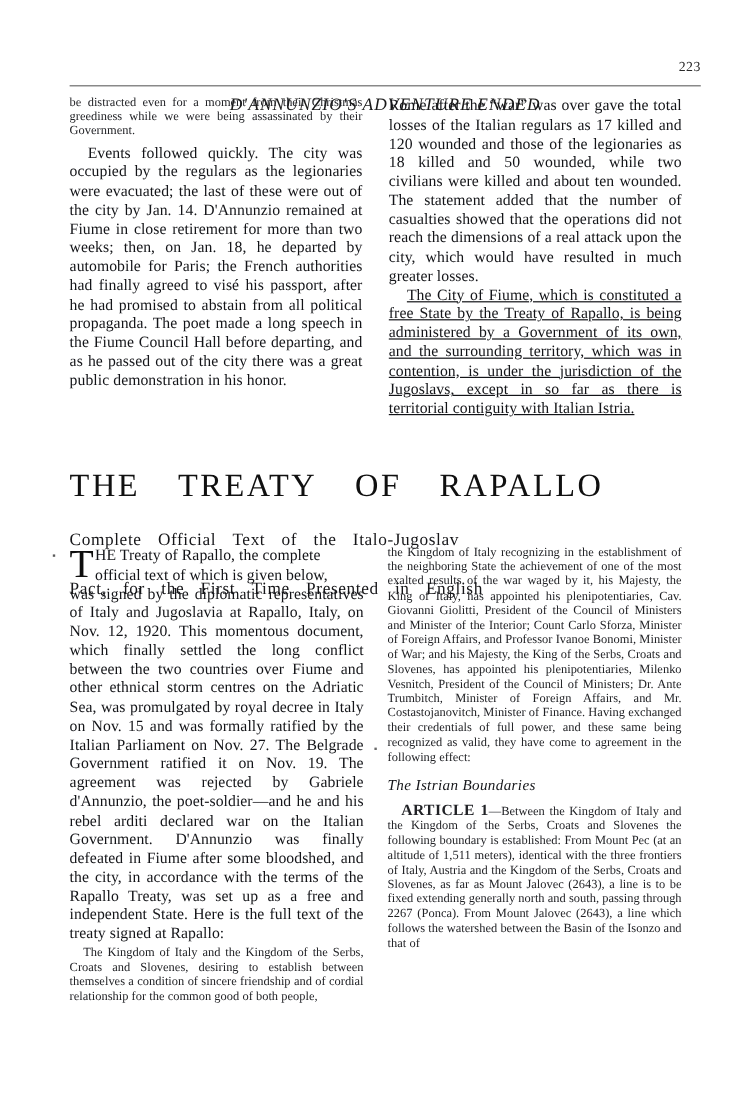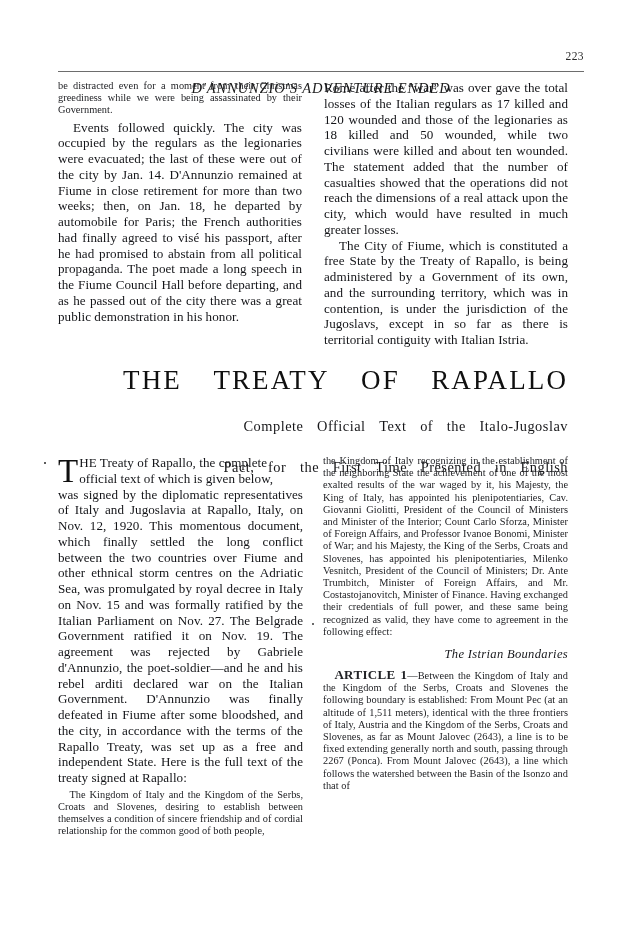--- a/index.html
+++ b/index.html
@@ -85,41 +85,41 @@
     text-justify: inter-word;
   }
 
   
   .t-body {
     font-size: 13.1px;
     line-height: 15.75px;
     letter-spacing: 0.05px;
     color: #15161a;
   }
-  .t-body + .t-body { text-indent: 1.15em; }
+  .t-body + .t-body { text-indent: 1.15em; text-decoration: underline; }
 
   
   .t-small {
     font-size: 10.35px;
     line-height: 12.2px;
     letter-spacing: 0.02px;
     color: #232428;
   }
 
   .indent { text-indent: 1.15em; }
   .indent-sm { text-indent: 1.1em; }
   .noindent { text-indent: 0; }
 
   
   .title-block {
     position: absolute;
     left: 58px;
     width: 510px;
-    top: 364px;
-    text-align: right;
+    top: 388px;
+    text-align: left;
   }
   .main-title {
     font-size: 27px;
     line-height: 32px;
     letter-spacing: 2.1px;
     font-weight: 400;
     color: #121212;
     white-space: nowrap;
   }
   .main-title .sp { display: inline-block; width: 0.42em; }
@@ -169,21 +169,21 @@
   .sidedot2 {
     position: absolute;
     left: 312px;
     top: 623px;
     width: 2px;
     height: 2px;
     background: #6a6a6a;
   }
 
   .section-head {
-    text-align: right;
+    text-align: left;
     font-style: italic;
     font-size: 12.6px;
     line-height: 15px;
     letter-spacing: 0.3px;
     margin: 9px 0 7px 0;
     color: #17181c;
   }
 
   .artlabel {
     font-variant: small-caps;

